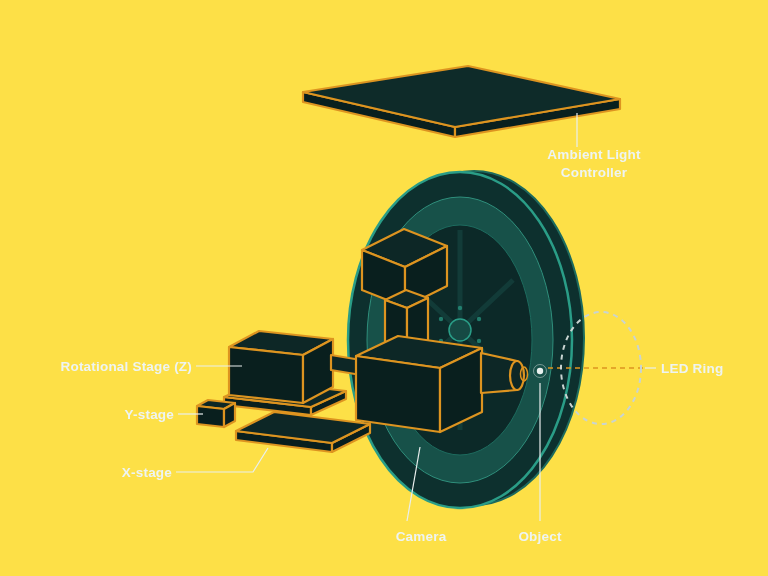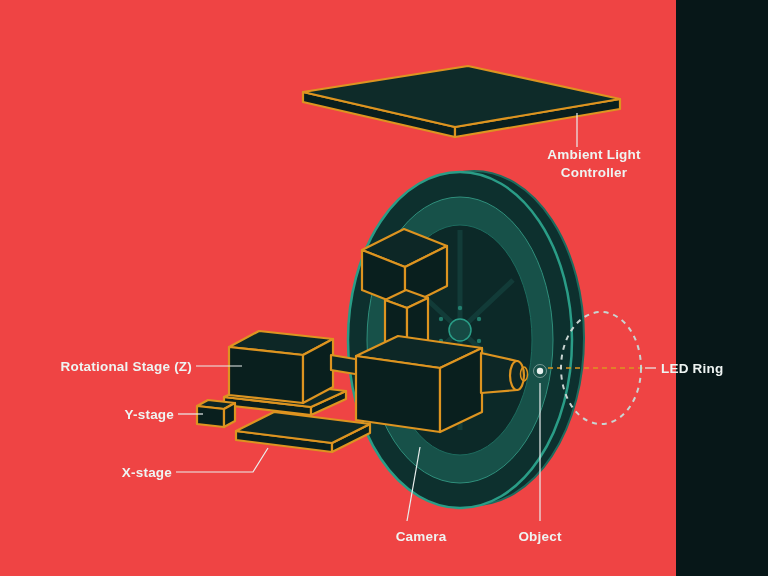--- a/index.html
+++ b/index.html
@@ -6,23 +6,23 @@
     margin: 0;
     padding: 0;
     width: 768px;
     height: 576px;
     background: #071718;
     overflow: hidden;
     font-family: "Liberation Sans", sans-serif;
   }
   .stage {
     position: relative;
-    width: 676px;
+    width: 768px;
     height: 576px;
-    background: #ef4444;
+    background: #fde047;
   }
   svg { display: block; }
   .lbl {
     font-family: "Liberation Sans", sans-serif;
     font-size: 13.5px;
     font-weight: 600;
     fill: #eef4f2;
     letter-spacing: 0.2px;
   }
   .leader { stroke: #e9efee; stroke-width: 1.2; fill: none; }

